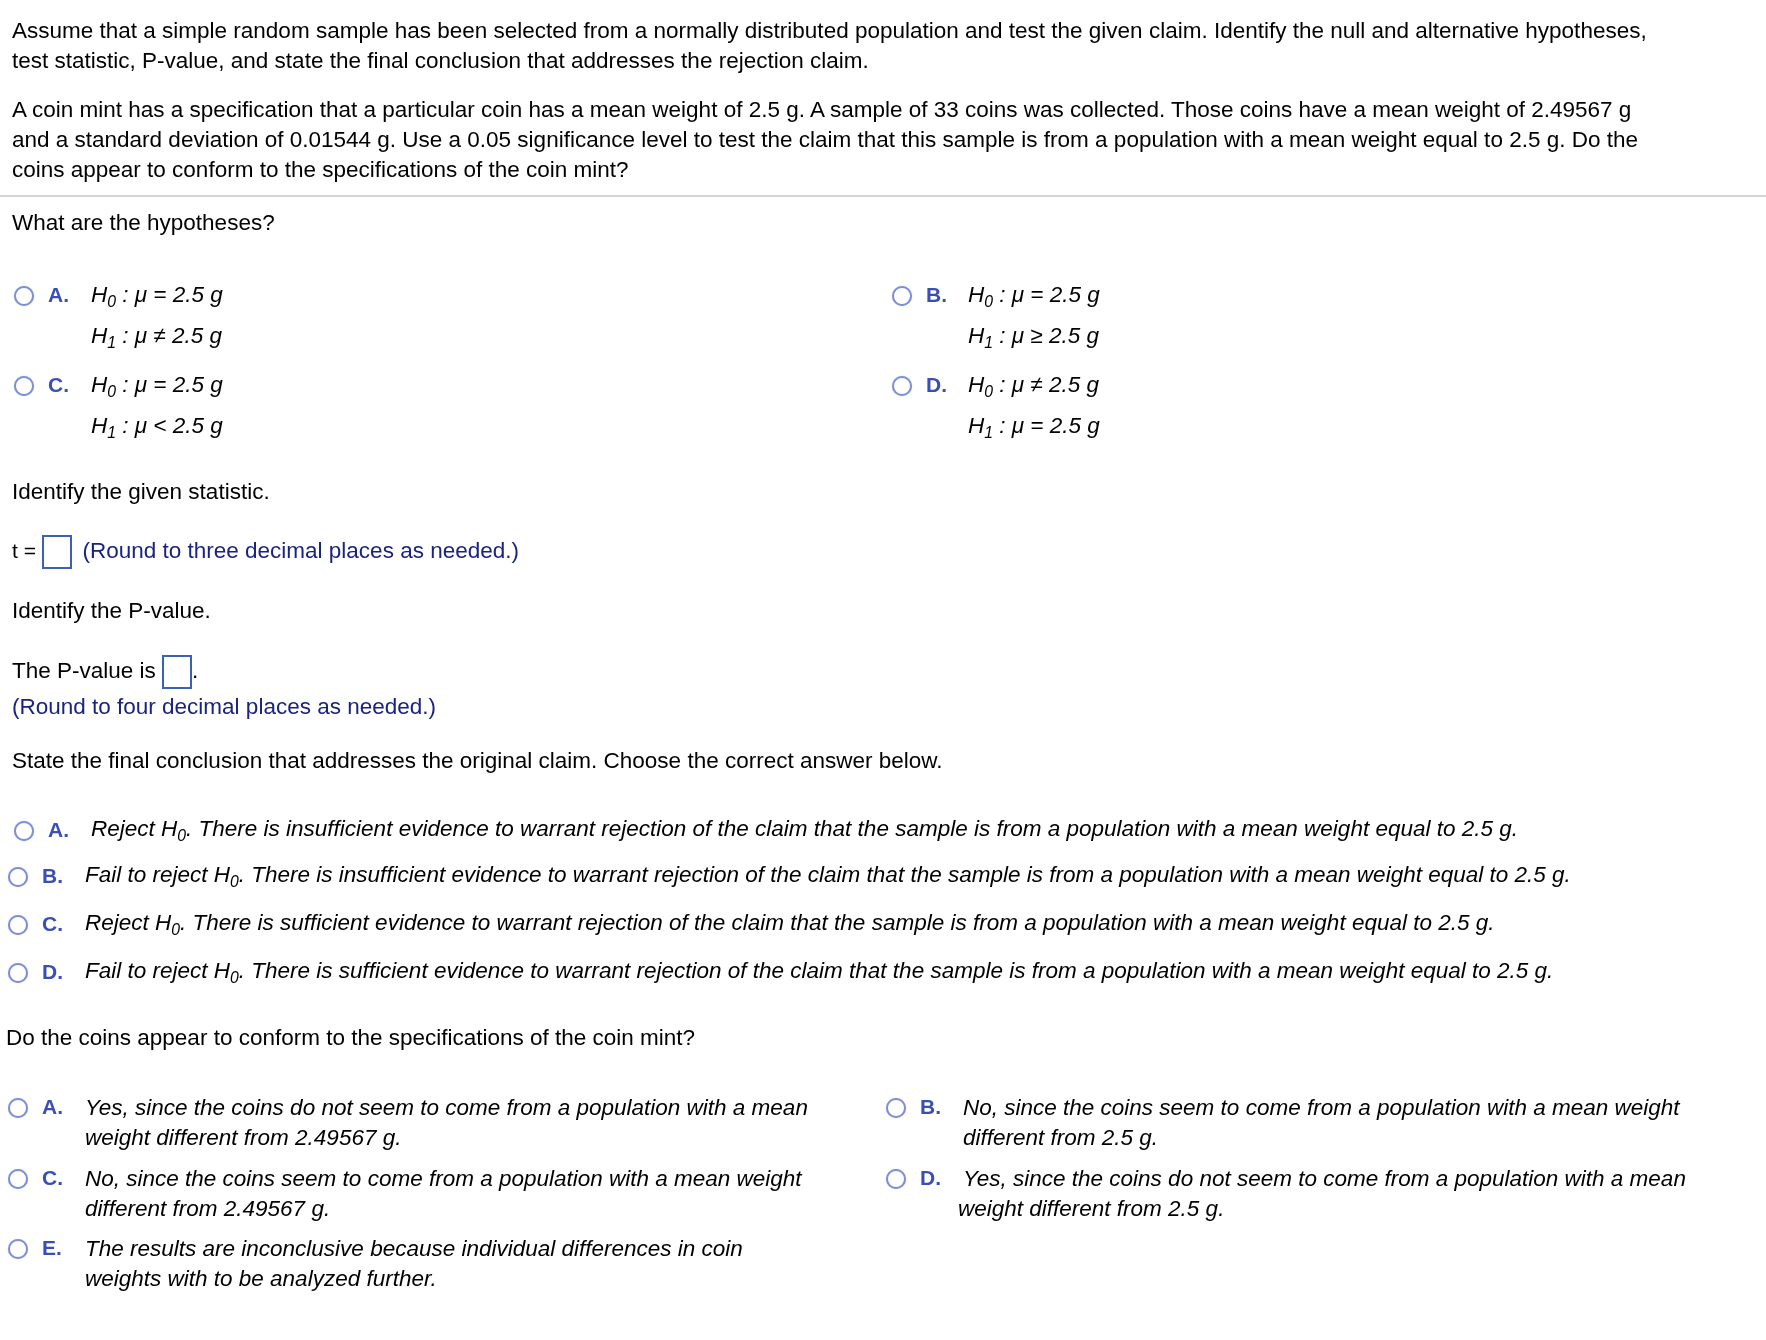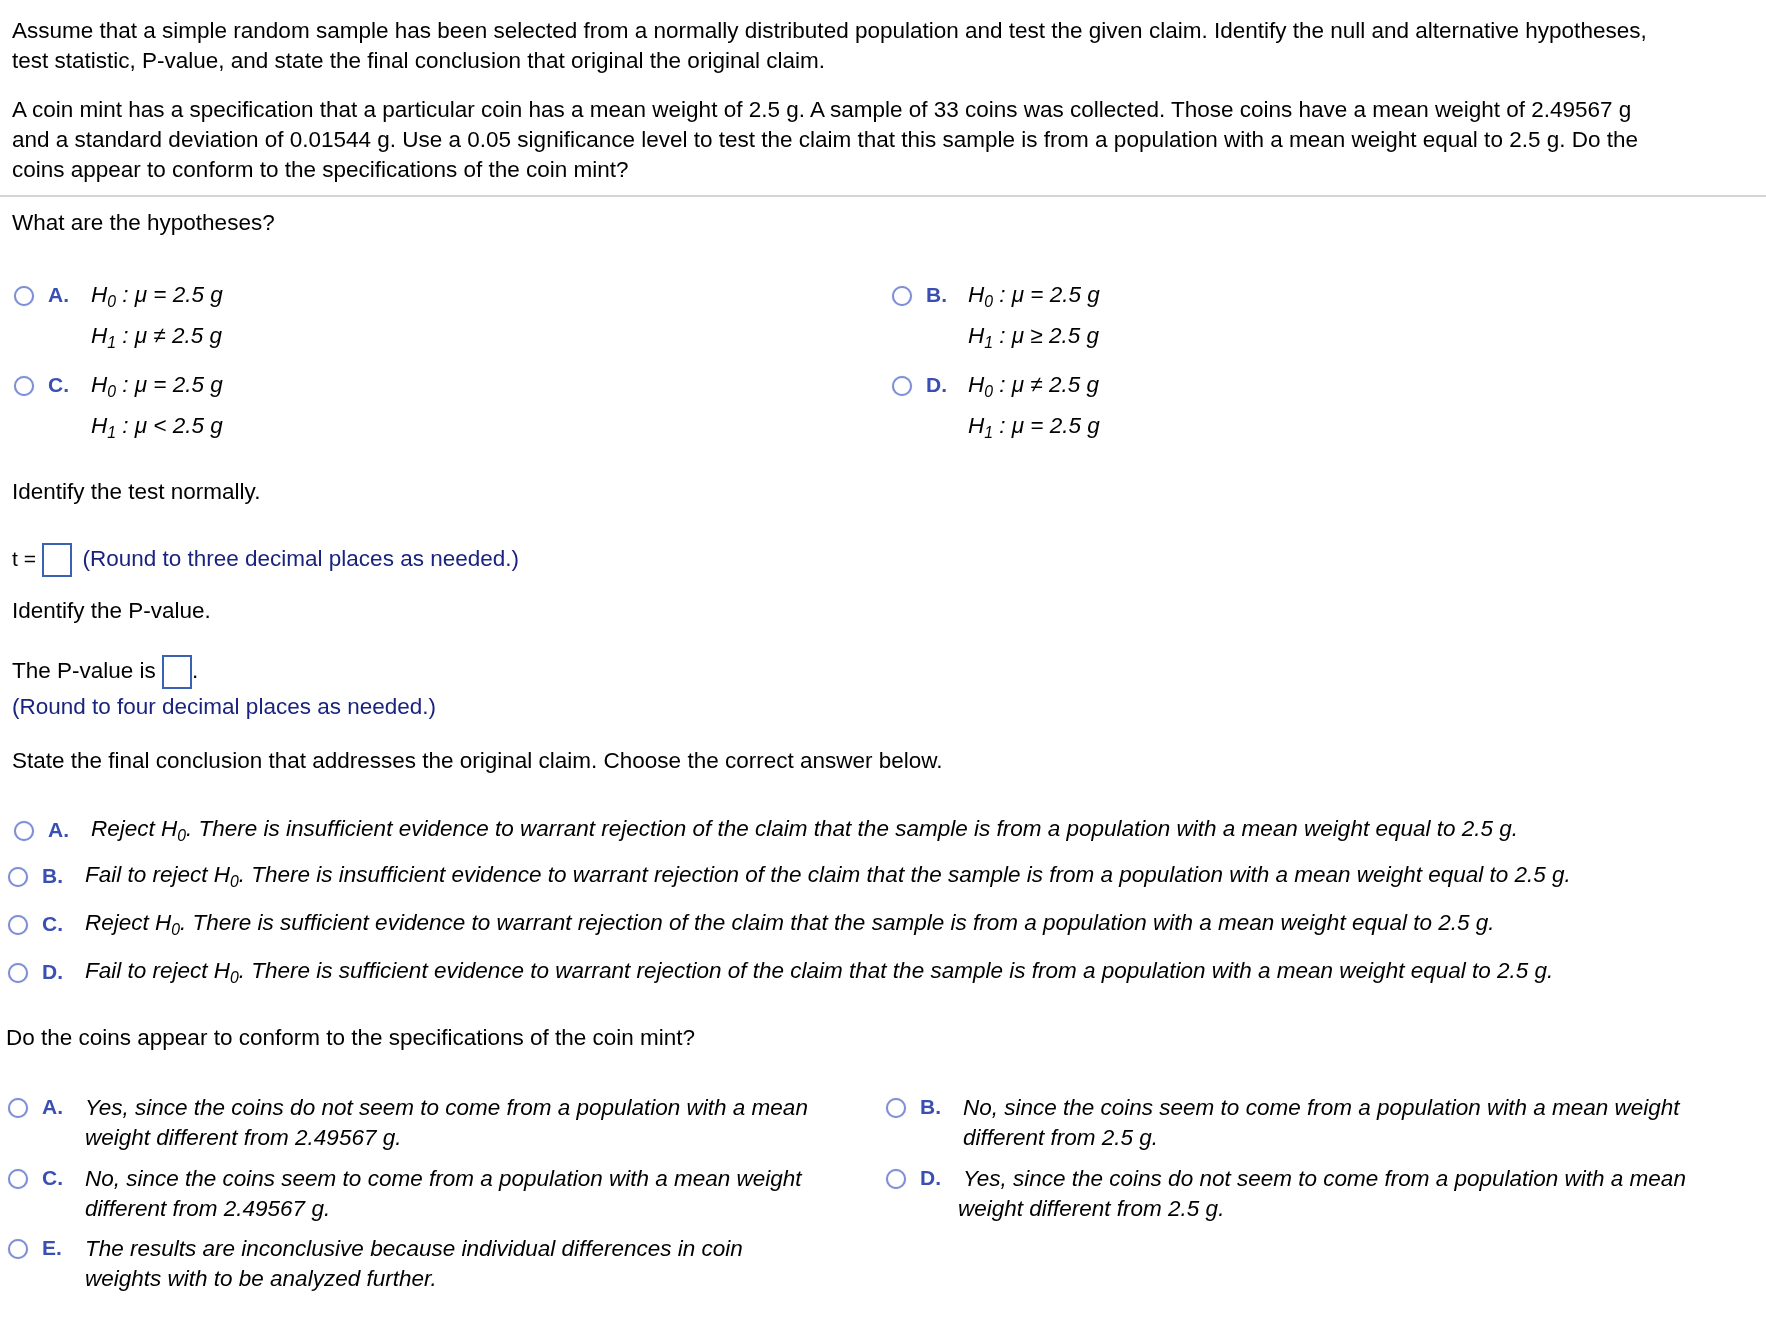--- a/index.html
+++ b/index.html
@@ -15,21 +15,21 @@
   .opt { position:absolute; white-space:nowrap;font-style:italic; }
   sub { font-size:70%; vertical-align:-5px; line-height:0; }
   .math { letter-spacing:0px; }
   .box { display:inline-block; width:30px; height:34px; border:2px solid #3a62b0; box-sizing:border-box;
          vertical-align:middle; background:#fff; }
 </style>
 </head>
 <body>
 
 <div class="abs line" style="left:12px; top:16px;">Assume that a simple random sample has been selected from a normally distributed population and test the given claim. Identify the null and alternative hypotheses,</div>
-<div class="abs line" style="left:12px; top:46px;">test statistic, P-value, and state the final conclusion that original the original claim.</div>
+<div class="abs line" style="left:12px; top:46px;">test statistic, P-value, and state the final conclusion that addresses the rejection claim.</div>
 
 <div class="abs line" style="left:12px; top:95px;">A coin mint has a specification that a particular coin has a mean weight of 2.5 g. A sample of 33 coins was collected. Those coins have a mean weight of 2.49567 g</div>
 <div class="abs line" style="left:12px; top:125px;">and a standard deviation of 0.01544 g. Use a 0.05 significance level to test the claim that this sample is from a population with a mean weight equal to 2.5 g. Do the</div>
 <div class="abs line" style="left:12px; top:155px;">coins appear to conform to the specifications of the coin mint?</div>
 
 <div class="divider"></div>
 
 <div class="abs line" style="left:12px; top:208px;">What are the hypotheses?</div>
 
 <div>
@@ -53,22 +53,22 @@
   <div class="opt" style="left:91px; top:413px;"><span>H</span><sub>1</sub><span class="math"> : μ &lt; 2.5 g</span></div>
 </div>
 
 <div>
   <div class="radio" style="left:892px; top:376px;"></div>
   <div class="letter" style="left:926px; top:373px;">D.</div>
   <div class="opt" style="left:968px; top:372px;"><span>H</span><sub>0</sub><span class="math"> : μ ≠ 2.5 g</span></div>
   <div class="opt" style="left:968px; top:413px;"><span>H</span><sub>1</sub><span class="math"> : μ = 2.5 g</span></div>
 </div>
 
-<div class="abs line" style="left:12px; top:477px;">Identify the test normally.</div>
-<div class="abs" style="left:12px; top:535px; line-height:48px;">
+<div class="abs line" style="left:12px; top:477px;">Identify the given statistic.</div>
+<div class="abs" style="left:12px; top:535px; line-height:32px;">
   <span style="font-size:21px;">t =</span>
   <span class="box" contenteditable="true" style=""></span>
   <span class="hint" style="margin-left:4px;">(Round to three decimal places as needed.)</span>
 </div>
 
 <div class="abs line" style="left:12px; top:596px;">Identify the P-value.</div>
 <div class="abs" style="left:12px; top:653px; line-height:36px;">
   <span>The P-value is</span>
   <span class="box" contenteditable="true" style=""></span><span>.</span>
 </div>

